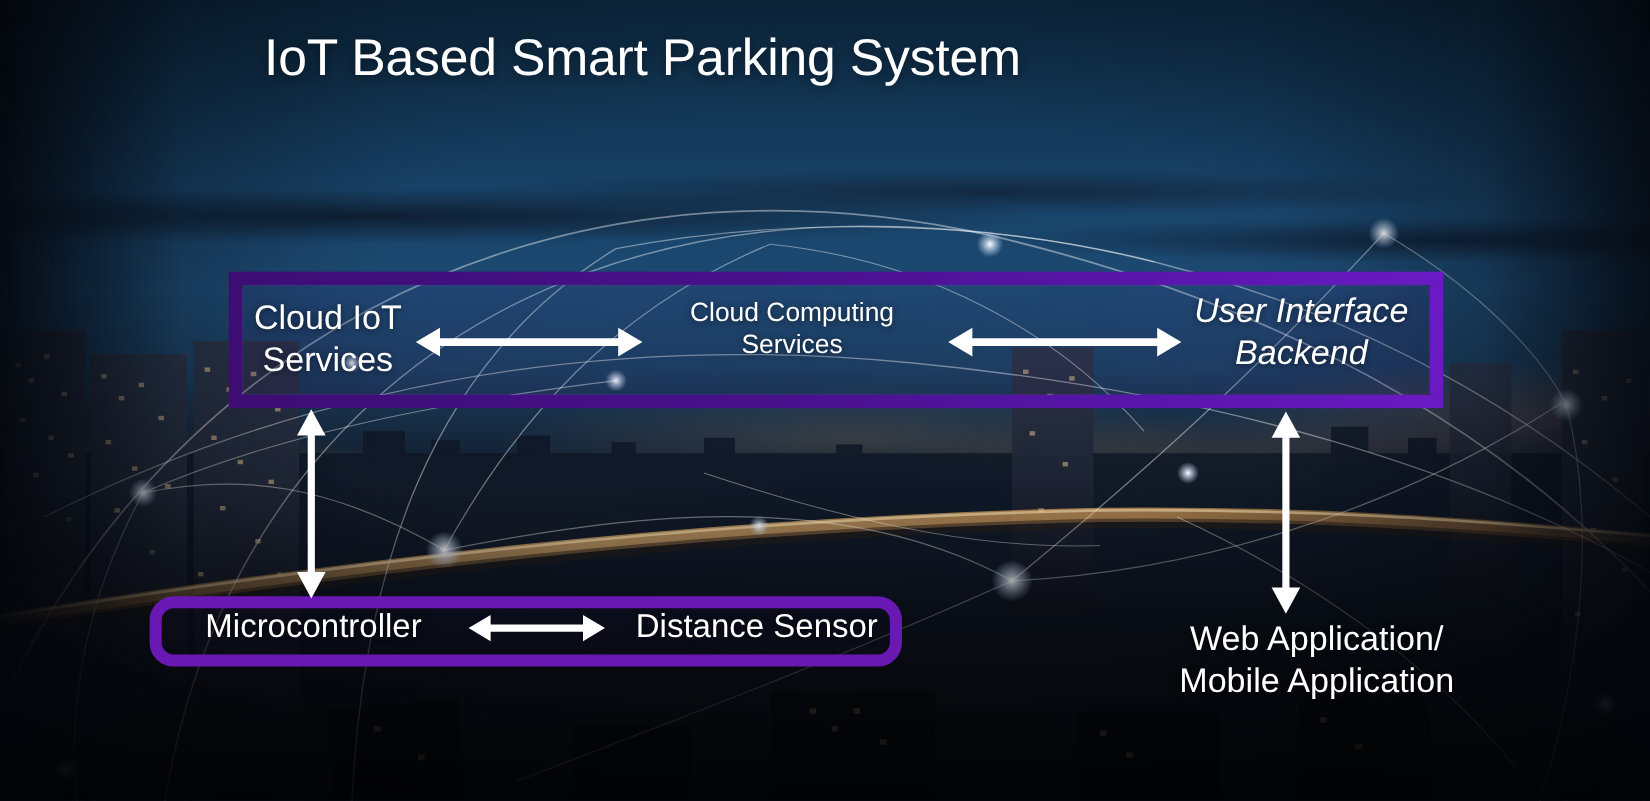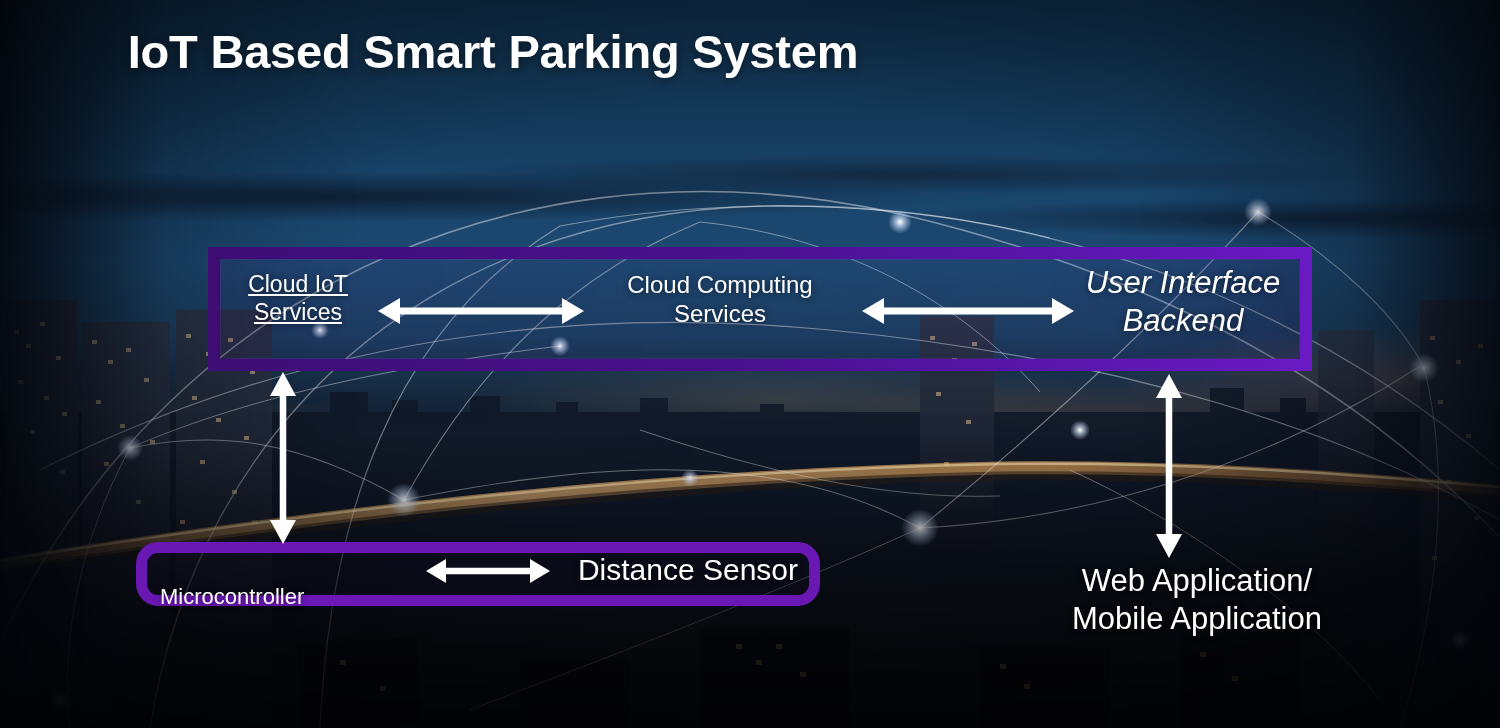--- a/index.html
+++ b/index.html
@@ -77,25 +77,26 @@
     position: absolute;
     left: 58px;
     top: 24px;
     width: 870px;
     color: #ffffff;
     text-align: center;
     z-index: 30;
   }
   .title-line1 {
     font-size: 47px;
-    font-weight: 700;
+    font-weight: 400;
     letter-spacing: -0.2px;
     line-height: 1.18;
     text-shadow: 0 2px 10px rgba(0,0,0,0.45);
     white-space: nowrap;
+    text-align: right;
   }
   .title-line2 {
     font-size: 47px;
     font-weight: 700;
     line-height: 1.22;
     text-shadow: 0 2px 10px rgba(0,0,0,0.45);
     white-space: nowrap;
   }
 
   
@@ -127,24 +128,24 @@
   
   .node-label {
     position: absolute;
     color: #ffffff;
     text-align: center;
     line-height: 1.22;
     z-index: 25;
     text-shadow: 0 1px 6px rgba(0,0,0,0.55);
     white-space: pre-line;
   }
-  #label-cloud-iot   { left: 198px;  top: 270px; width: 200px; font-size: 23px; text-decoration: underline; }
+  #label-cloud-iot   { left: 198px;  top: 270px; width: 200px; font-size: 31px; }
   #label-cloud-comp  { left: 560px;  top: 270px; width: 320px; font-size: 24px; }
   #label-ui-backend  { left: 1052px; top: 264px; width: 262px; font-size: 31px; font-style: italic; }
-  #label-microctrl   { left: 160px;  top: 552px; width: 250px; font-size: 22px; text-align: left; margin-top: 32px; }
+  #label-microctrl   { left: 160px;  top: 552px; width: 250px; font-size: 30px; text-align: center; }
   #label-distance    { left: 558px;  top: 552px; width: 260px; font-size: 30px; text-align: center; }
   #label-webapp      { left: 1022px; top: 562px; width: 350px; font-size: 31px; }
 
   
   .arrow-svg { position: absolute; z-index: 26; overflow: visible; }
   #arrow-iot-comp   { left: 378px;  top: 292px;  width: 206px; height: 38px; }
   #arrow-comp-ui    { left: 862px;  top: 292px;  width: 212px; height: 38px; }
   #arrow-micro-dist { left: 426px;  top: 552px;  width: 124px; height: 38px; }
   #arrow-iot-micro  { left: 264px;  top: 372px;  width: 38px;  height: 172px; }
   #arrow-ui-web     { left: 1150px; top: 374px;  width: 38px;  height: 184px; }

